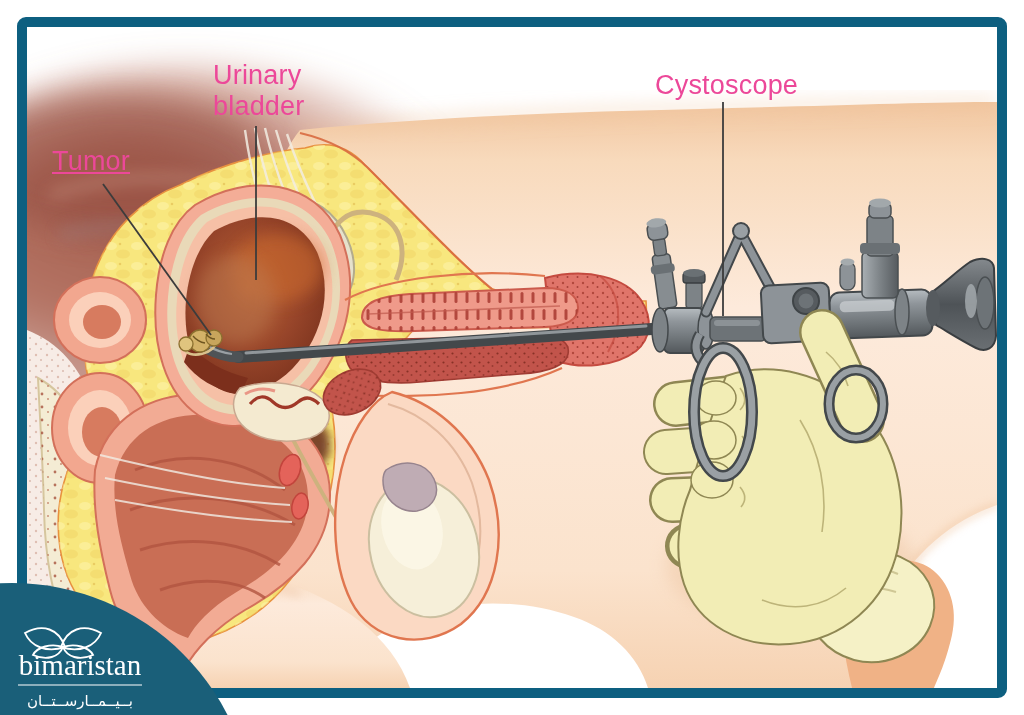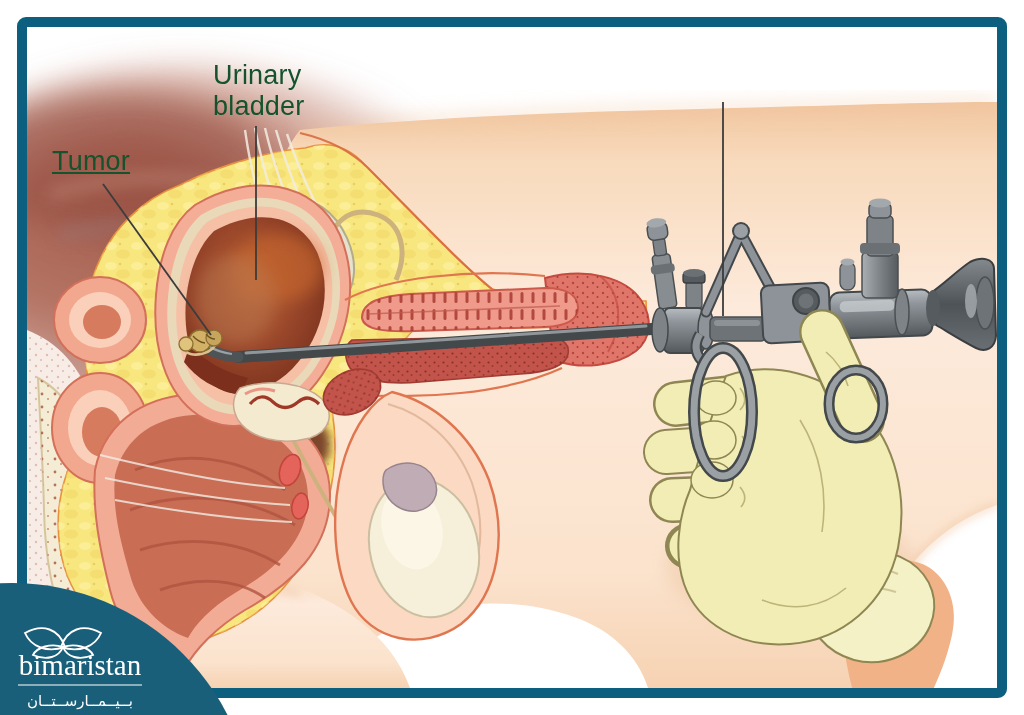--- a/index.html
+++ b/index.html
@@ -1,19 +1,19 @@
 <!DOCTYPE html>
 <html><head>
 <meta charset="utf-8">
 <style>
   html,body{margin:0;padding:0;background:#ffffff;}
   .stage{position:relative;width:1024px;height:715px;background:#ffffff;overflow:hidden;
          font-family:"Liberation Sans",sans-serif;}
   .stage svg{position:absolute;left:0;top:0;}
-  .label{position:absolute;font-size:27px;line-height:1.16;color:#14532d;
+  .label{position:absolute;font-size:27px;line-height:1.16;color:#ec4899;
          white-space:pre-line;letter-spacing:.2px;font-weight:400;}
   .logo-word{font-family:"Liberation Serif",serif;}
   .logo-arabic{font-family:"DejaVu Sans",sans-serif;}
 </style>
 </head>
 <body>
 
 <div class="stage">
 <svg width="1024" height="715" viewBox="0 0 1024 715">
   <defs>
@@ -386,13 +386,14 @@
     </g>
     <text x="80" y="675" text-anchor="middle" font-size="29" fill="#ffffff" class="logo-word">bimaristan</text>
     <line x1="18" y1="685" x2="142" y2="685" stroke="#ffffff" stroke-width="1.2"></line>
     <text x="80" y="706" text-anchor="middle" font-size="15" fill="#ffffff" class="logo-arabic">بــيــمــارســتــان</text>
   </g>
 </svg>
 
   <div class="label" style="left:213px;top:60px;">Urinary
 bladder</div>
   <div class="label" style="left:52px;top:146px;text-decoration:underline;">Tumor</div>
+  <div class="label" style="left:655px;top:70px;">Cystoscope</div>
 </div>
 
 </body></html>

